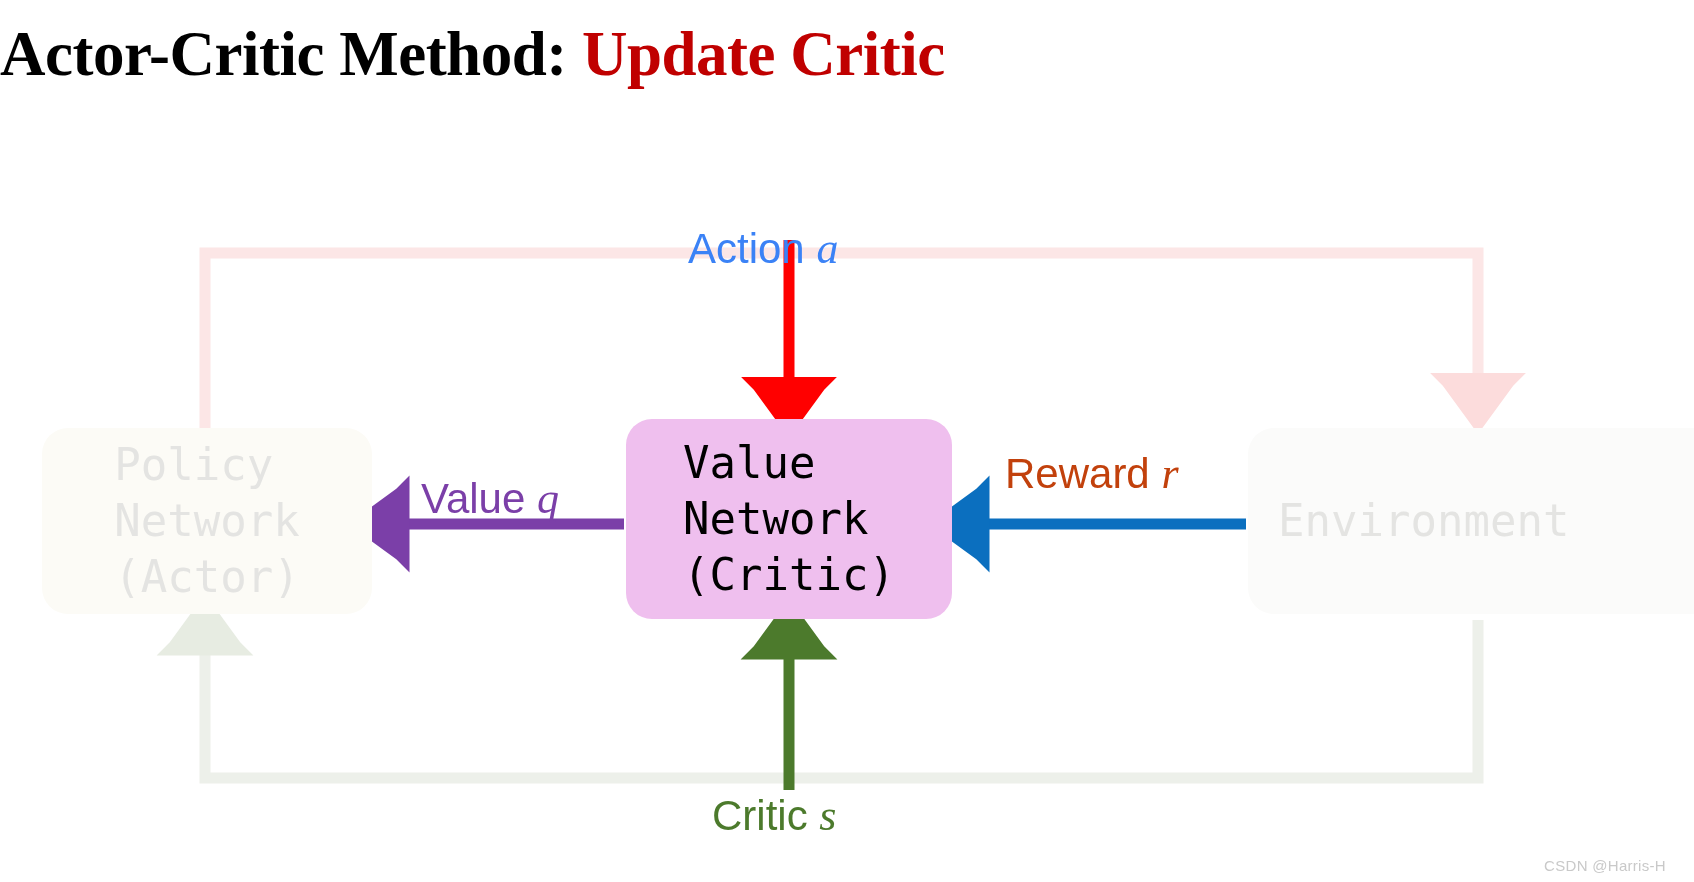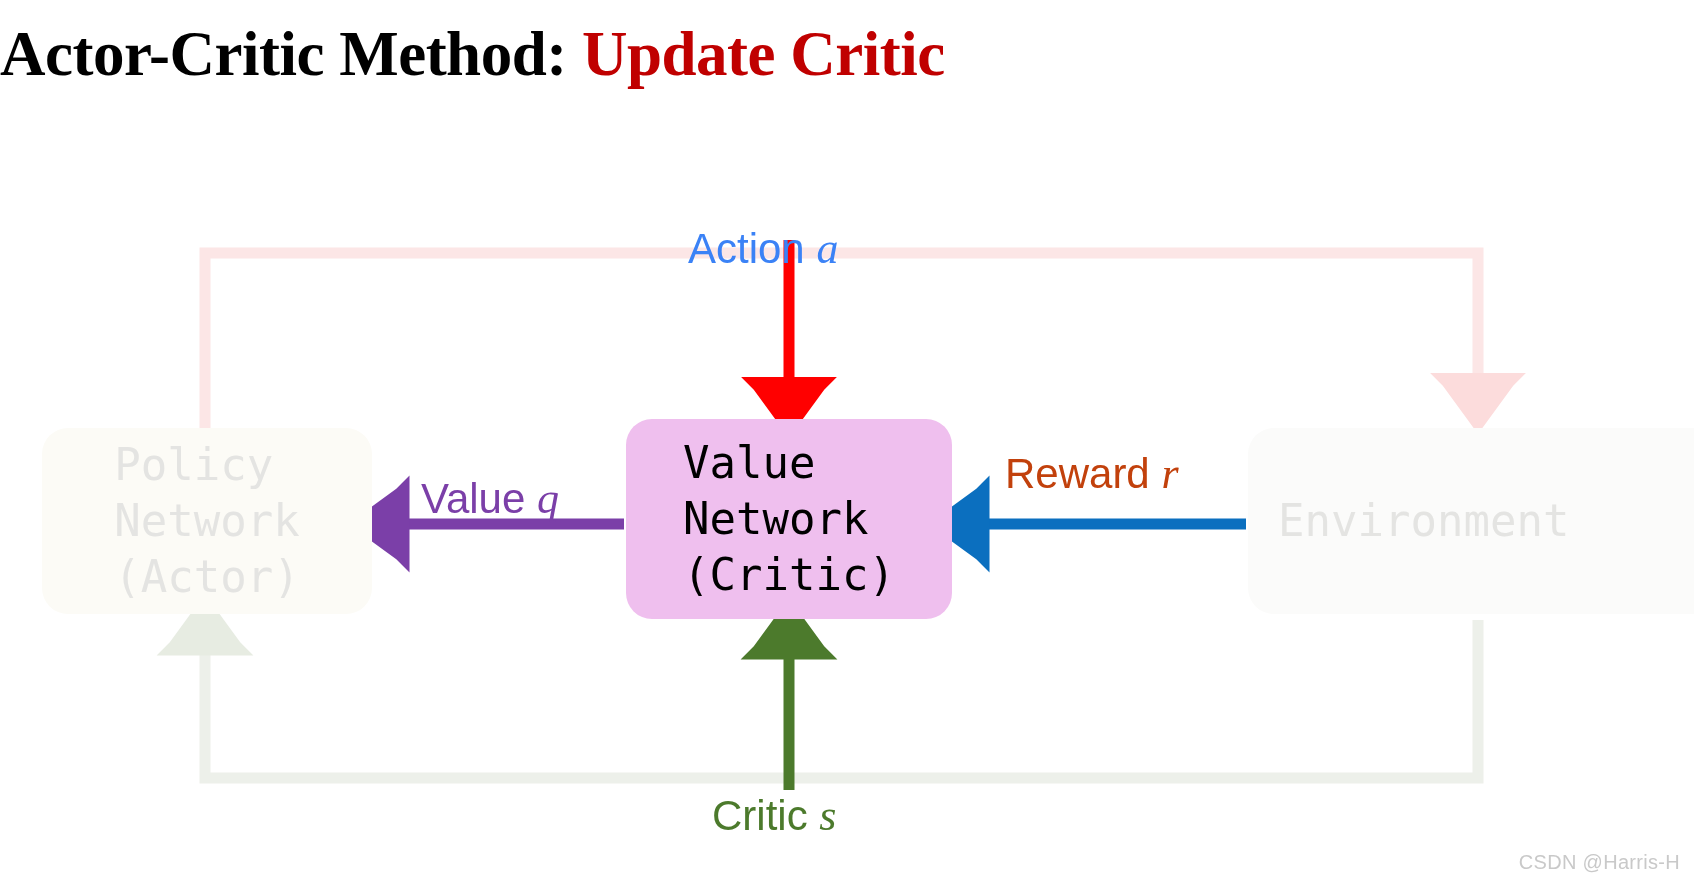--- a/index.html
+++ b/index.html
@@ -100,24 +100,24 @@
     font-size: 44px;
   }
   #label-action  { left: 688px; top: 179px; color: #3b82f6; margin-top: 44px; }
   #label-value   { left: 421px; top: 473px; color: #7B3FA8; }
   #label-reward  { left: 1005px; top: 448px; color: #c2410c; }
   #label-state   { left: 712px; top: 790px; color: #4C7A2C; }
 
   
   #watermark {
     position: absolute;
-    right: 14px;
+    right: 28px;
     bottom: 8px;
     font-family: "Liberation Sans", sans-serif;
-    font-size: 20px;
+    font-size: 15px;
     color: #C9C9C9;
     letter-spacing: 0.3px;
     white-space: nowrap;
   }
 </style>
 </head>
 <body>
 
 <div id="canvas">
 

